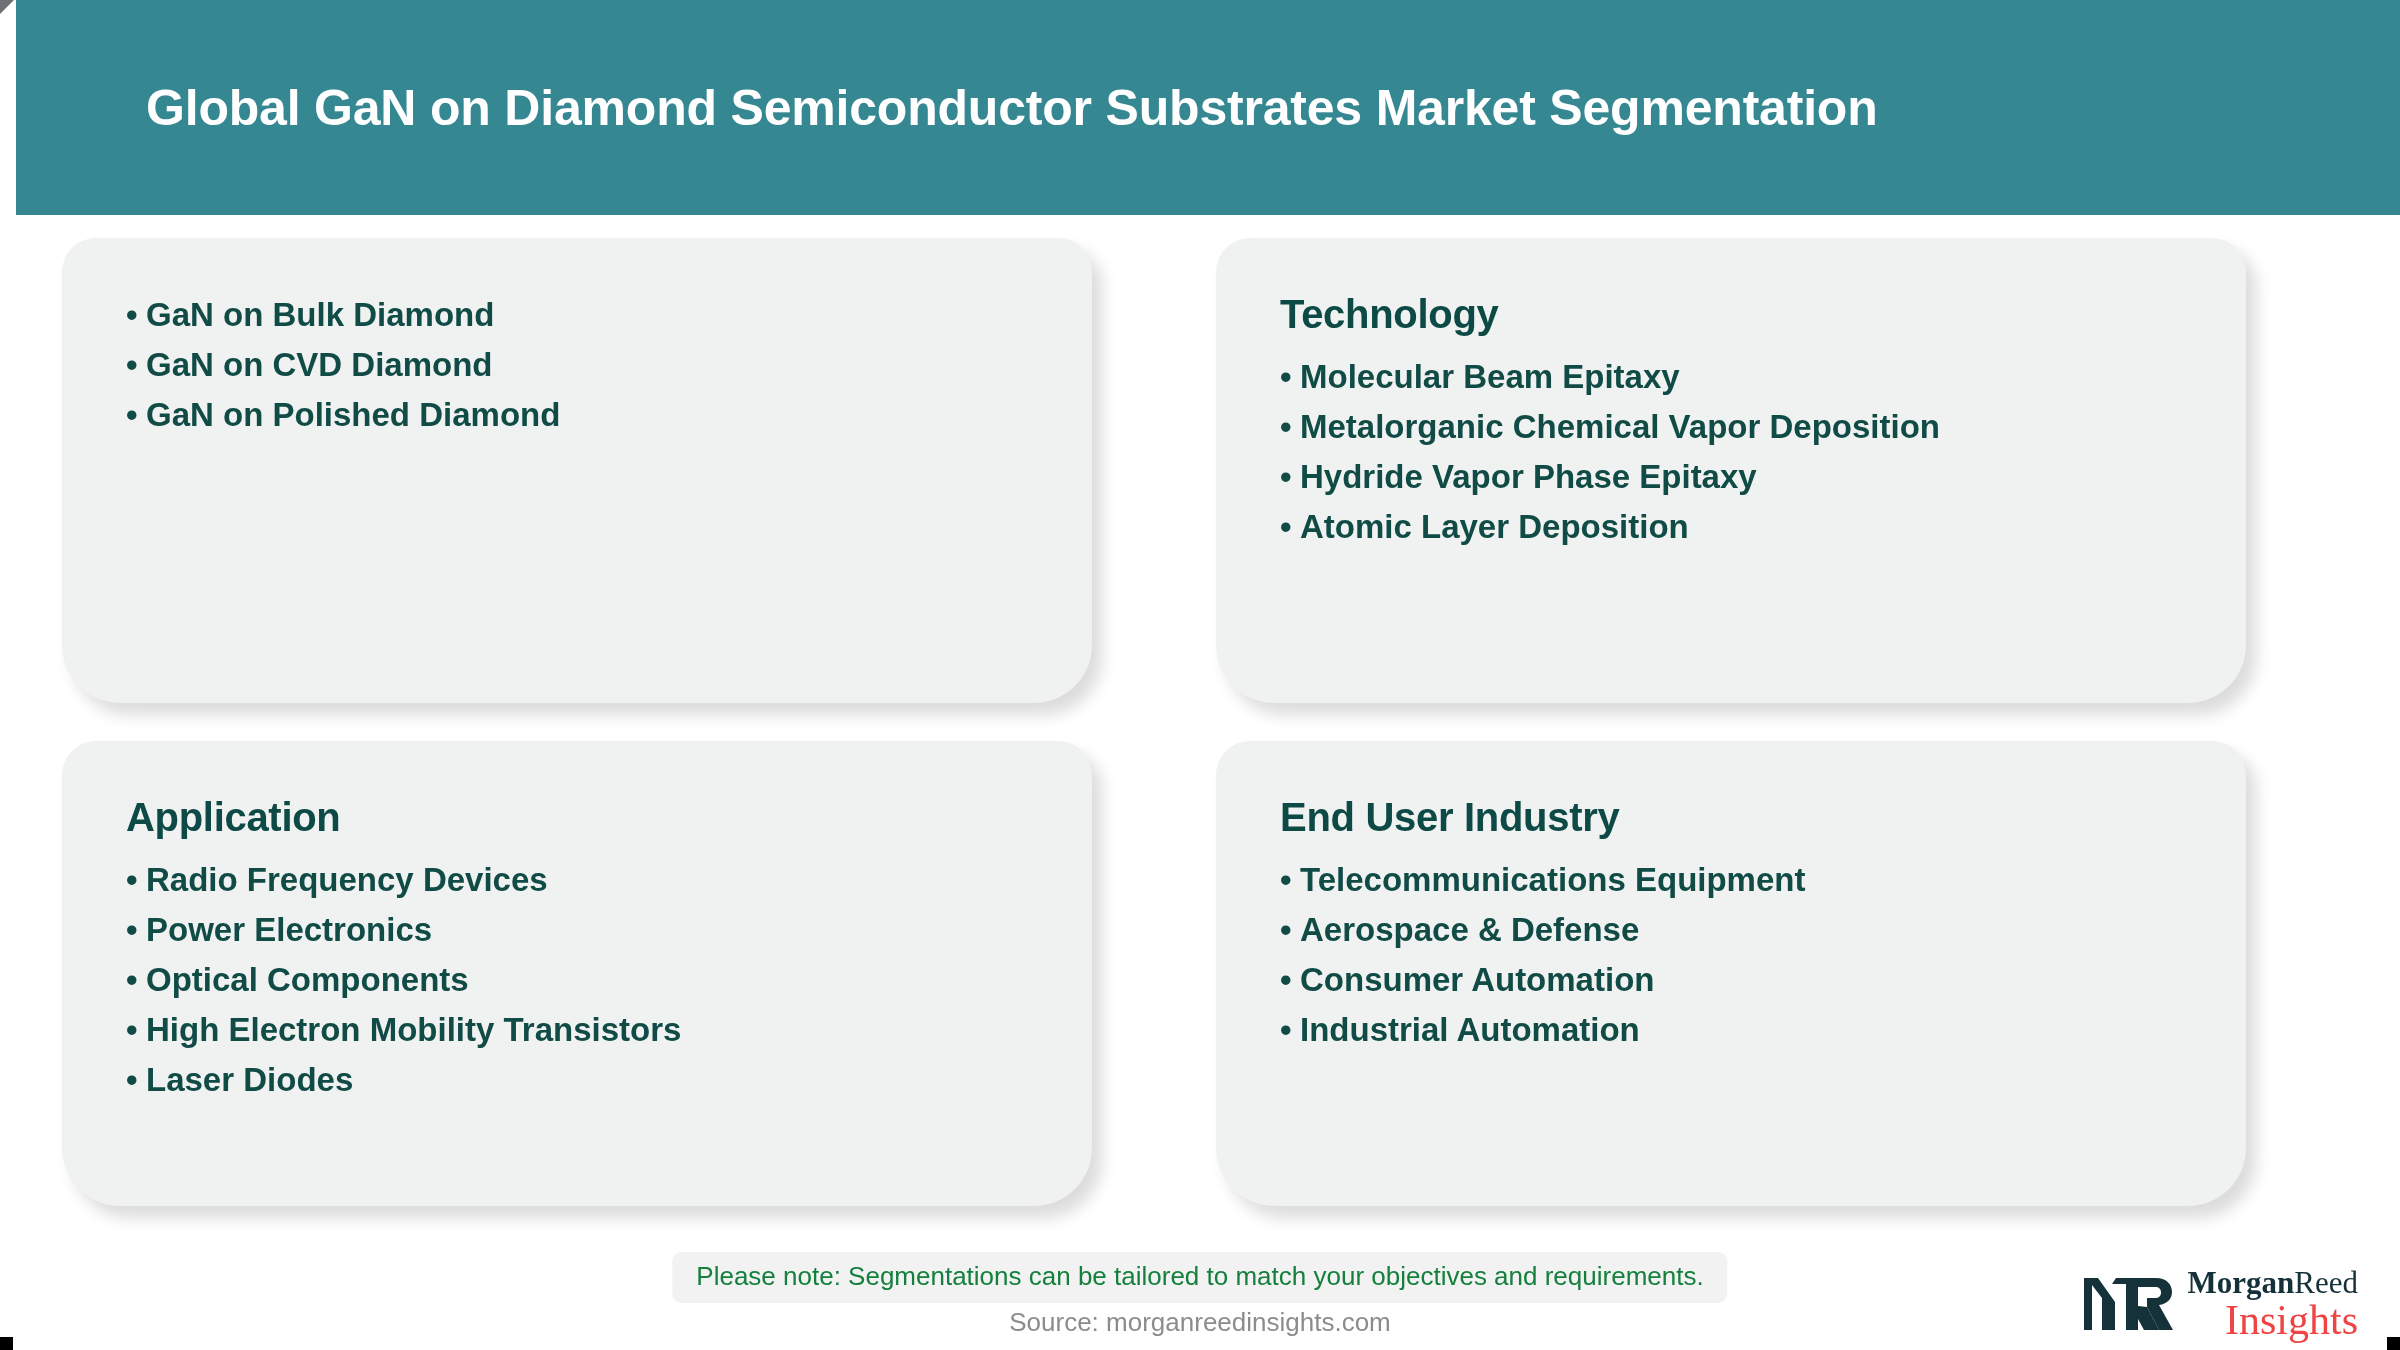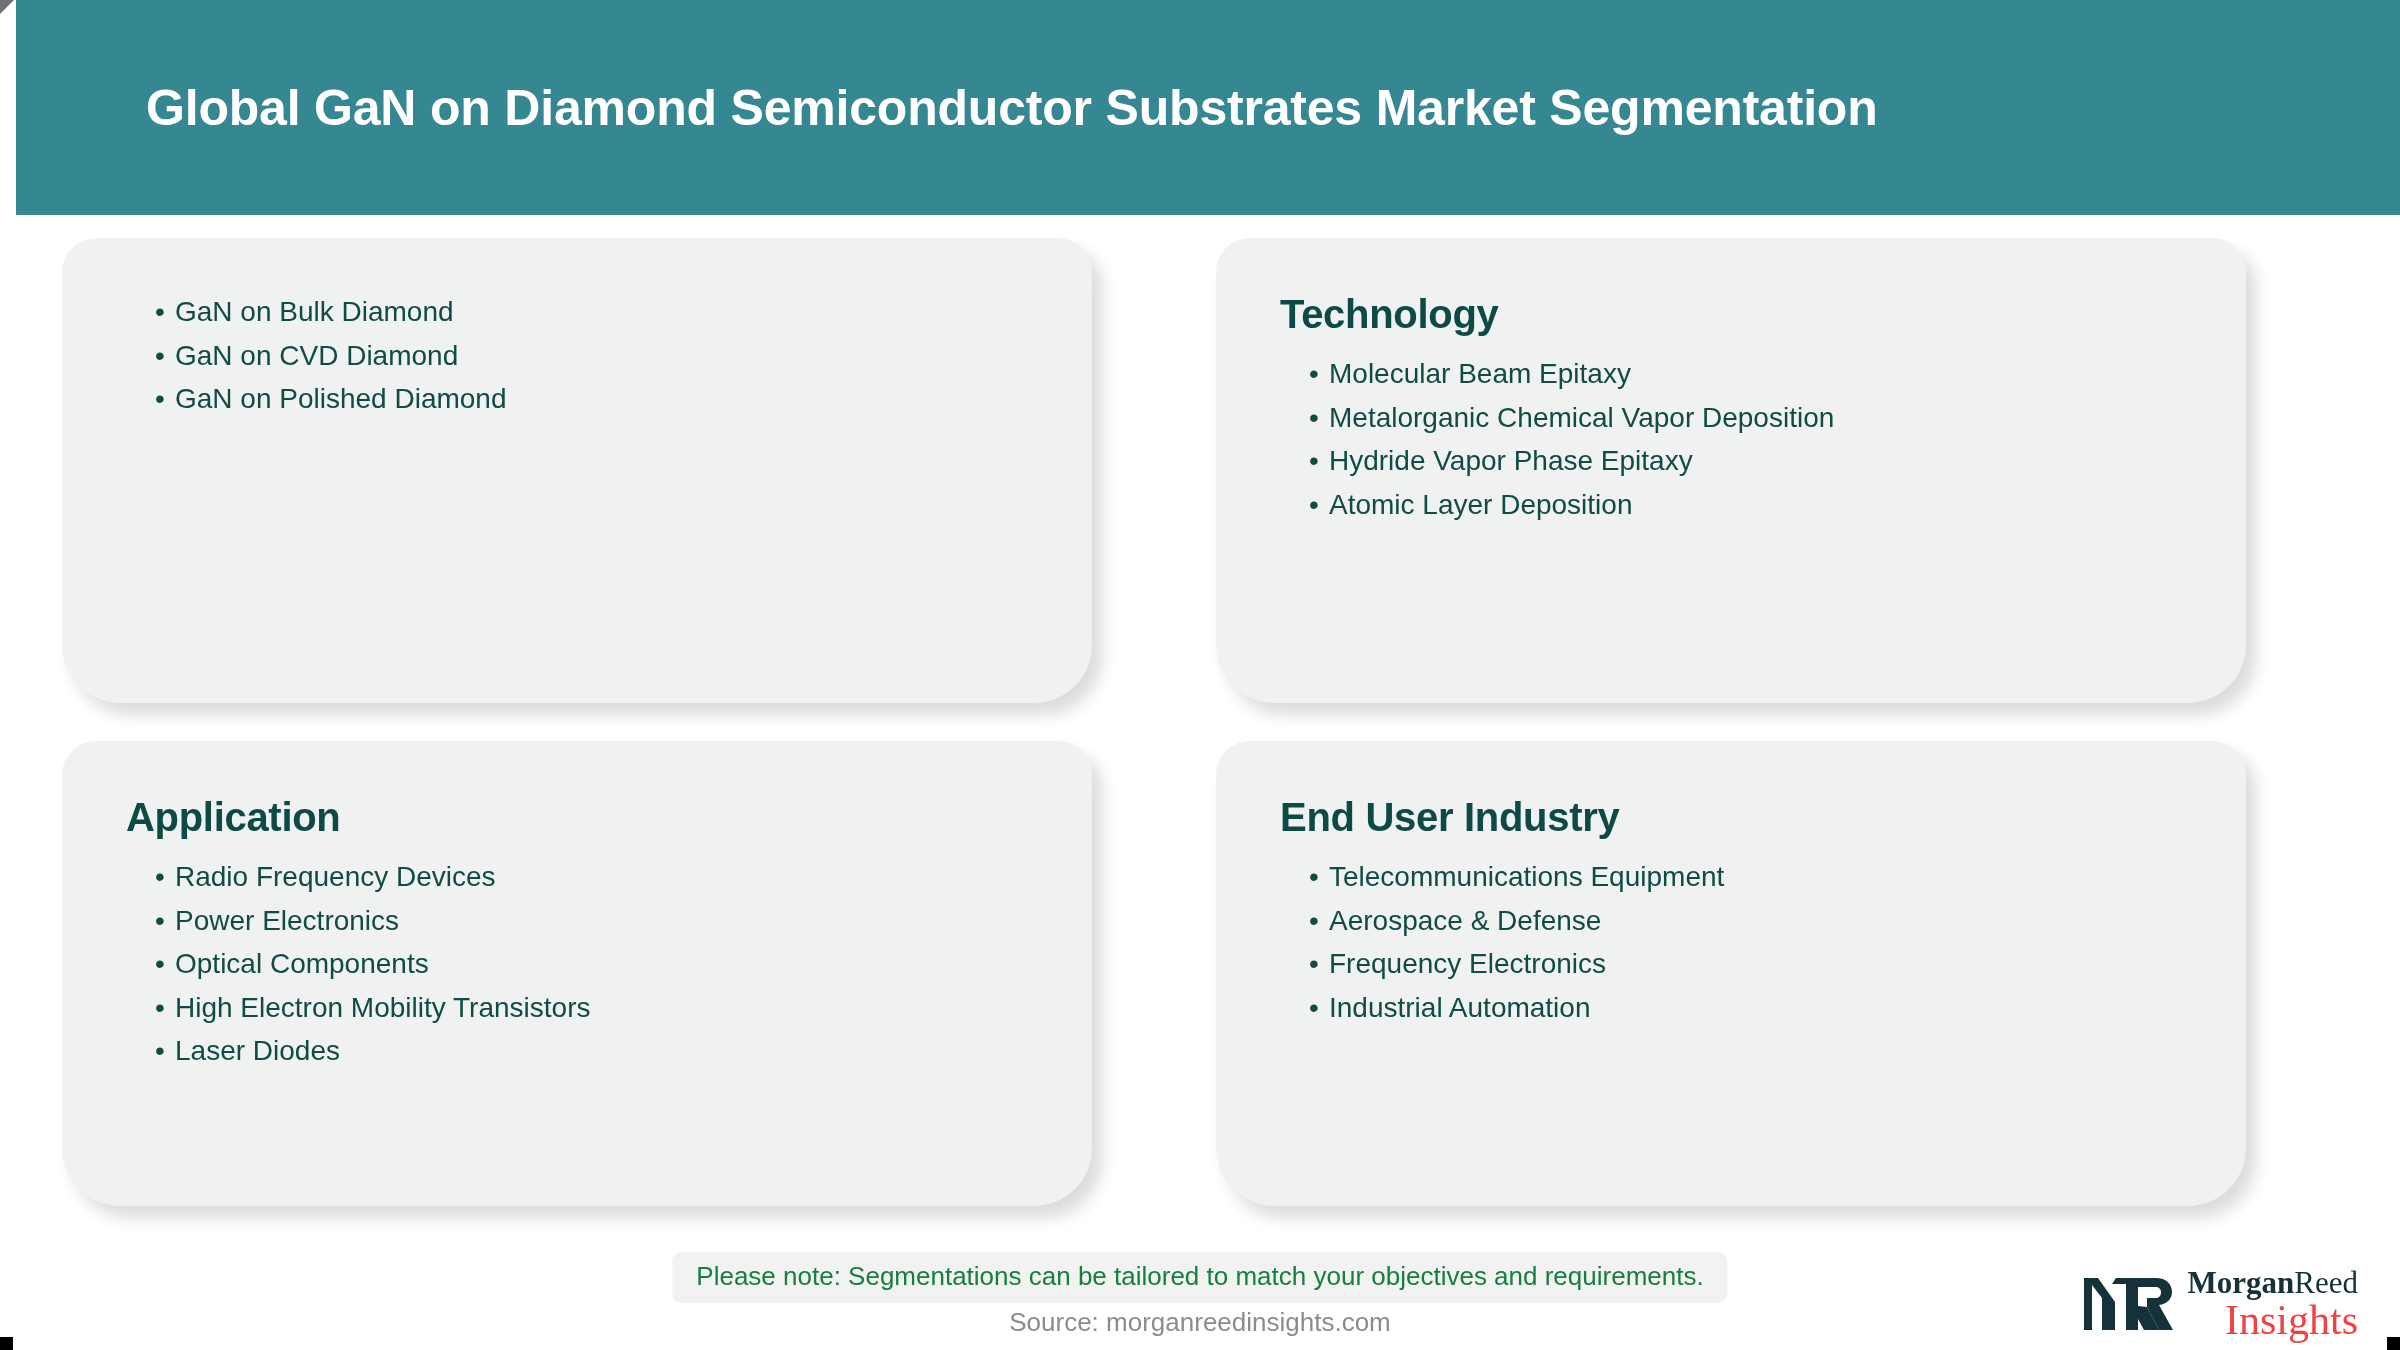--- a/index.html
+++ b/index.html
@@ -85,27 +85,26 @@
     color: #0D4A45;
     letter-spacing: -0.3px;
     line-height: 1.2;
   }
   .card-list {
     list-style: none;
     margin: 0;
     padding: 0;
   }
   .card-list li {
-    font-size: 28px;
+    font-size: 33px;
     line-height: 1.27;
     color: #104B46;
-    font-weight: 400;
+    font-weight: 700;
     padding: 4px 0;
     white-space: nowrap;
-    margin-left: 29px;
   }
   .bullet {
     display: inline-block;
     width: 20px;
     color: #104B46;
   }
 
   
   .note {
     position: absolute;
@@ -198,21 +197,21 @@
       <li><span class="bullet">•</span><span>High Electron Mobility Transistors</span></li>
       <li><span class="bullet">•</span><span>Laser Diodes</span></li>
     </ul>
   </div>
 
   <div class="card">
     <h2 class="card-title">End User Industry</h2>
     <ul class="card-list">
       <li><span class="bullet">•</span><span>Telecommunications Equipment</span></li>
       <li><span class="bullet">•</span><span>Aerospace &amp; Defense</span></li>
-      <li><span class="bullet">•</span><span>Frequency Electronics</span></li>
+      <li><span class="bullet">•</span><span>Consumer Automation</span></li>
       <li><span class="bullet">•</span><span>Industrial Automation</span></li>
     </ul>
   </div>
 
 </div>
 
 <div class="note">Please note: Segmentations can be tailored to match your objectives and requirements.</div>
 <div class="source">Source: morganreedinsights.com</div>
 
 <div class="logo">

